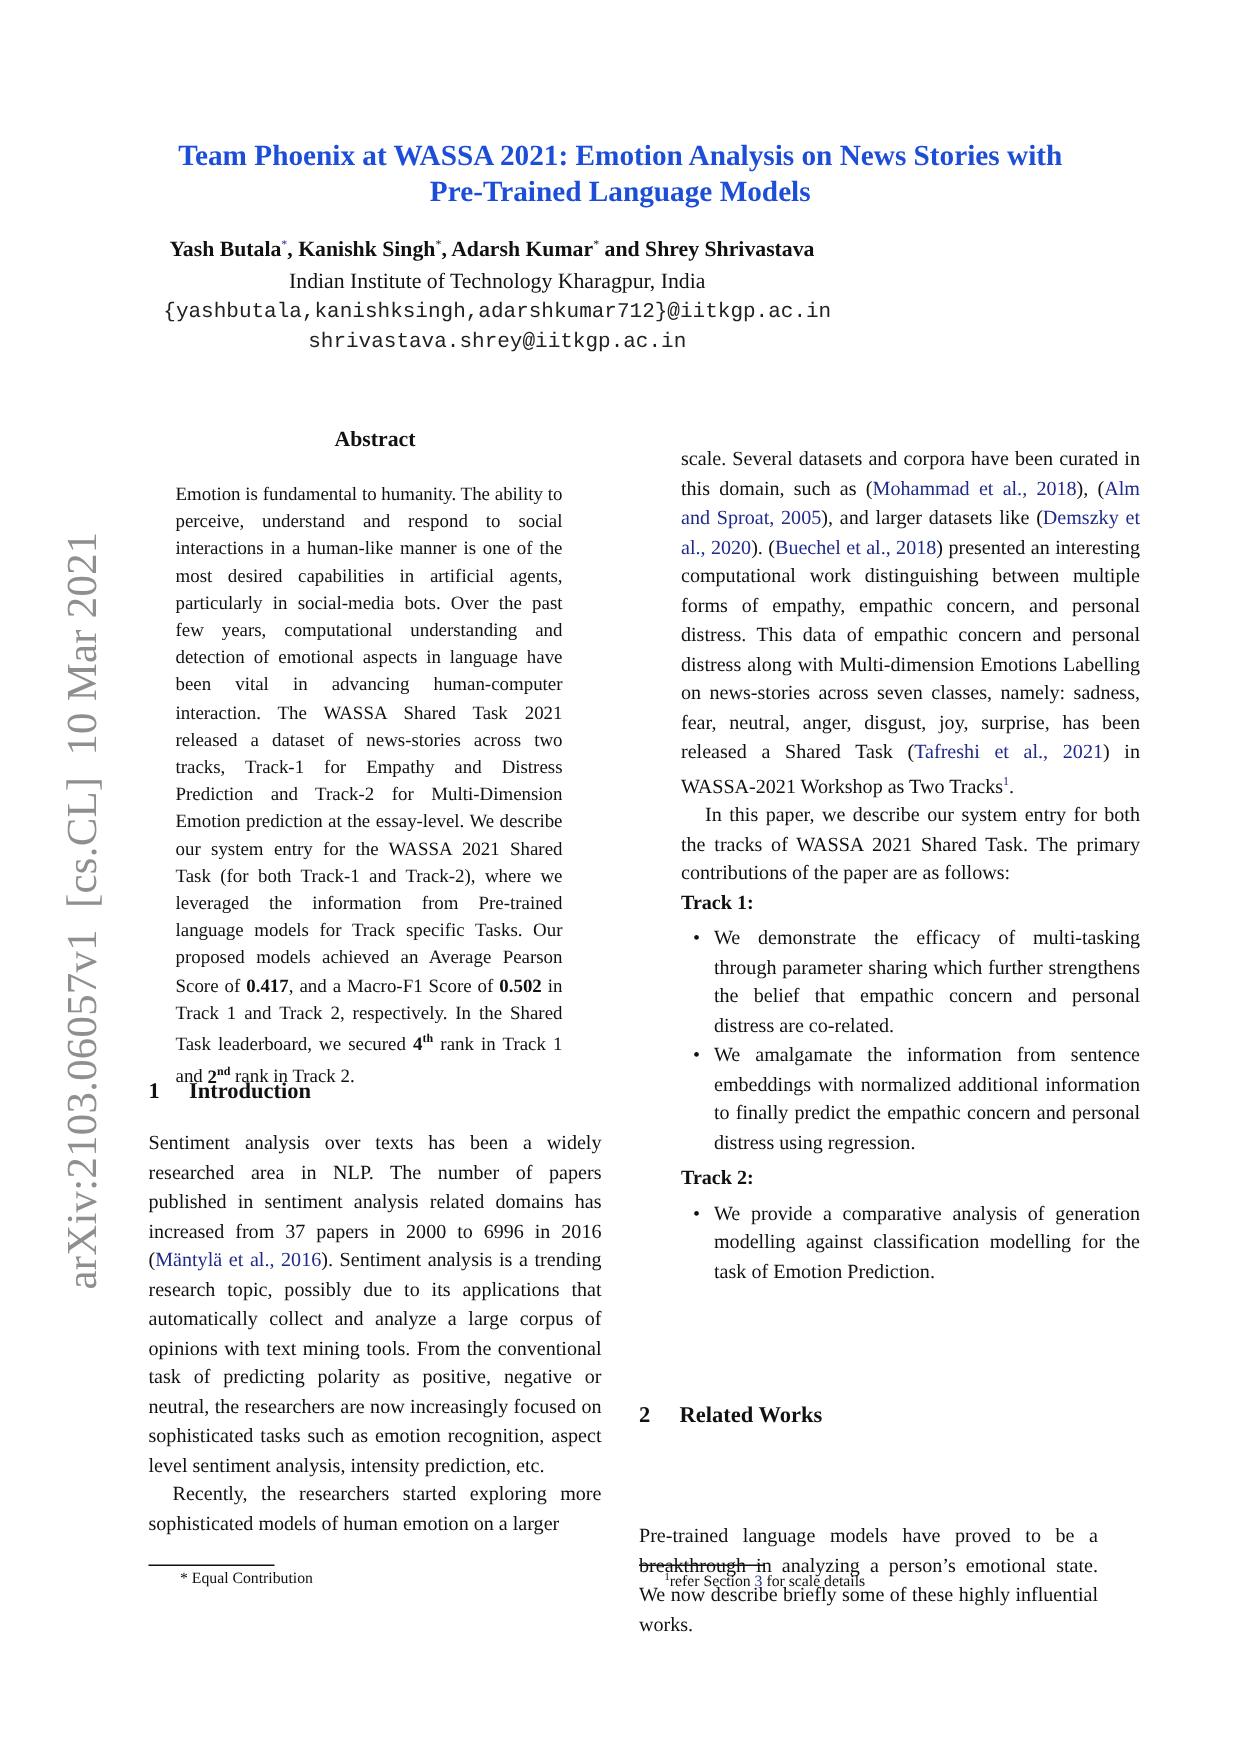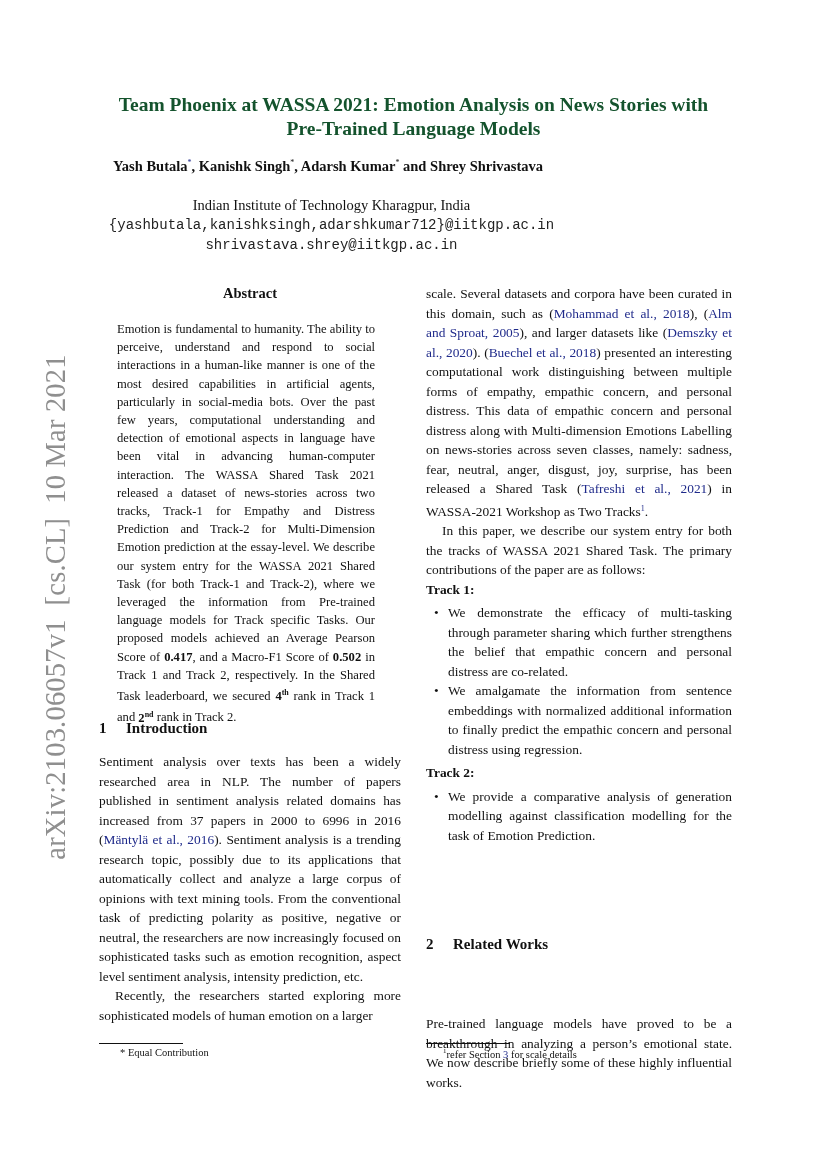--- a/index.html
+++ b/index.html
@@ -1,24 +1,24 @@
 <!DOCTYPE html>
 <html><head>
 <meta charset="utf-8">
 <style>
   html, body { margin: 0; padding: 0; background: #ffffff; }
   body { width: 827px; height: 1169px; position: relative; overflow: hidden;
          font-family: "Liberation Serif", "DejaVu Serif", serif; color: #111; }
   .cite { color: #1f2a8a; }
   .title { position: absolute; top: 93px; left: 0; width: 827px; text-align: center;
-           font-weight: bold; font-size: 19.5px; line-height: 24px; color: #14532d; }
+           font-weight: bold; font-size: 19.5px; line-height: 24px; color: #1d4ed8; }
   .authors { position: absolute; top: 158px; left: 0; width: 656px; text-align: center;
              font-weight: bold; font-size: 14.5px; }
   .authors sup { font-size: 8px; font-weight: normal; }
-  .affil { position: absolute; top: 195px; left: 0; width: 663px; text-align: center;
+  .affil { position: absolute; top: 178px; left: 0; width: 663px; text-align: center;
            font-size: 14.5px; line-height: 20px; }
   .mono { font-family: "Liberation Mono", "DejaVu Sans Mono", monospace; font-size: 14px; color: #222; }
   .watermark { position: absolute; left: 40px; top: 600px; transform-origin: 0 0;
                transform: rotate(-90deg) translateX(-50%); white-space: nowrap;
                color: #8f8f8f; font-size: 28.5px; letter-spacing: 0.2px; }
   .watermark span { margin-right: 14px; }
   .col { position: absolute; font-size: 13.4px; line-height: 19.5px; text-align: justify; hyphens: auto; }
   .col-left { left: 99px; width: 302px; }
   .col-right { left: 426px; width: 306px; }
   .abstract-title { position: absolute; top: 285px; left: 99px; width: 302px; text-align: center;
@@ -72,21 +72,21 @@
 <div class="col col-left" style="top:752px;">
   <p><span>Sentiment analysis over texts has been a widely researched area in NLP. The number of papers published in sentiment analysis related domains has increased from 37 papers in 2000 to 6996 in 2016 (</span><a class="cite">Mäntylä et al., 2016</a><span>).  Sentiment analysis is a trending research topic, possibly due to its applications that automatically collect and analyze a large corpus of opinions with text mining tools. From the conventional task of predicting polarity as positive, negative or neutral, the researchers are now increasingly focused on sophisticated tasks such as emotion recognition, aspect level sentiment analysis, intensity prediction, etc.</span></p>
   <p class="indent">Recently, the researchers started exploring more sophisticated models of human emotion on a larger</p>
 </div>
 
 <div class="footrule" style="top:1043px; left:99px;"></div>
 <div class="footnote" style="top:1047px; left:120px;">
   <span>*</span> <span>Equal Contribution</span>
 </div>
 
-<div class="col col-right" style="top:284px;">
+<div class="col col-right" style="top:296px;margin-left:28px;">
   <p><span>scale. Several datasets and corpora have been curated in this domain, such as (</span><a class="cite">Mohammad et al., 2018</a><span>), (</span><a class="cite">Alm and Sproat, 2005</a><span>), and larger datasets like (</span><a class="cite">Demszky et al., 2020</a><span>). (</span><a class="cite">Buechel et al., 2018</a><span>) presented an interesting computational work distinguishing between multiple forms of empathy, empathic concern, and personal distress. This data of empathic concern and personal distress along with Multi-dimension Emotions Labelling on news-stories across seven classes, namely: sadness, fear, neutral, anger, disgust, joy, surprise, has been released a Shared Task (</span><a class="cite">Tafreshi et al., 2021</a><span>) in WASSA-2021 Workshop as Two Tracks</span><sup class="cite" style="font-size:8px;">1</sup><span>.</span></p>
   <p class="indent">In this paper, we describe our system entry for both the tracks of WASSA 2021 Shared Task. The primary contributions of the paper are as follows:</p>
   <p class="track-label">Track 1:</p>
   <ul class="contrib">
     <li>We demonstrate the efficacy of multi-tasking through parameter sharing which further strengthens the belief that empathic concern and personal distress are co-related.</li>
     <li>We amalgamate the information from sentence embeddings with normalized additional information to finally predict the empathic concern and personal distress using regression.</li>
   </ul>
   <p class="track-label">Track 2:</p>
   <ul class="contrib">
     <li>We provide a comparative analysis of generation modelling against classification modelling for the task of Emotion Prediction.</li>

